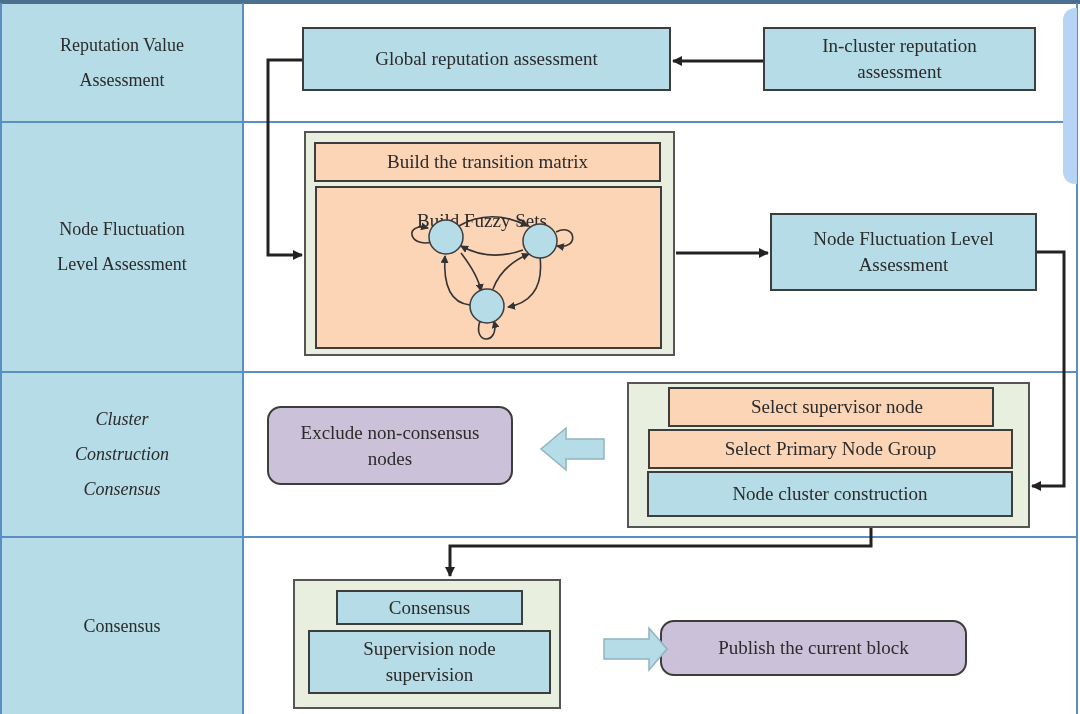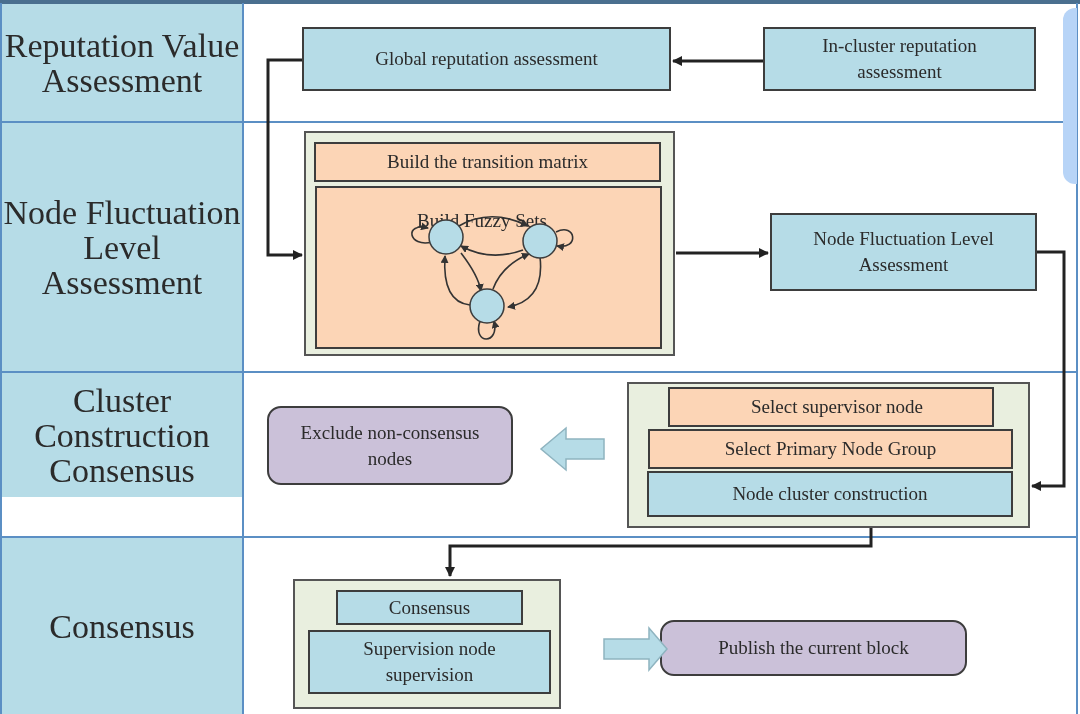--- a/index.html
+++ b/index.html
@@ -2,21 +2,21 @@
 <html><head>
 <meta charset="utf-8">
 <style>
   html, body { margin:0; padding:0; }
   body { width:1080px; height:714px; overflow:hidden; background:#ffffff; position:relative;
          font-family:"Liberation Serif","DejaVu Serif",serif; color:#2b2b2b; }
   .frame { position:absolute; left:0; top:0; width:1080px; height:714px; }
   .topline { position:absolute; left:0; top:0; width:1080px; height:4px; background:#4a6f8f; }
   .lane-label { position:absolute; left:2px; width:240px; background:#b6dce7;
                 display:flex; align-items:center; justify-content:center; text-align:center;
-                font-size:34px; line-height:35px; white-space:pre-line; }
+                font-size:18px; line-height:35px; white-space:pre-line; }
   .lane-rule { position:absolute; left:0; width:1078px; height:2px; background:#5b8fc4; }
   .lane-vrule { position:absolute; left:242px; top:3px; width:2px; height:711px; background:#5b8fc4; }
   .lane-left { position:absolute; left:0; top:3px; width:2px; height:711px; background:#5b8fc4; }
   .right-rule { position:absolute; left:1076px; top:3px; width:2px; height:711px; background:#5b8fc4; }
   .scroll-tab { position:absolute; left:1063px; top:8px; width:14px; height:176px;
                 background:#b7d4f7; border-radius:12px 0 0 12px; }
   .box { position:absolute; box-sizing:border-box; border:2px solid #3d3d3d;
          display:flex; align-items:center; justify-content:center; text-align:center;
          font-size:19px; line-height:26px; white-space:pre-line; }
   .blue { background:#b6dce7; }
@@ -29,21 +29,21 @@
 </head>
 <body>
 
 <div class="frame">
   <div class="topline"></div>
 
   <div class="lane-label" style="top:4px;height:117px;">Reputation Value
 Assessment</div>
   <div class="lane-label" style="top:123px;height:248px;">Node Fluctuation
 Level Assessment</div>
-  <div class="lane-label" style="top:373px;height:124px;">Cluster
+  <div class="lane-label" style="top:373px;height:163px;font-style:italic;">Cluster
 Construction
 Consensus</div>
   <div class="lane-label" style="top:538px;height:176px;">Consensus</div>
 
   <div class="lane-left"></div>
   <div class="lane-vrule"></div>
   <div class="right-rule"></div>
   <div class="lane-rule" style="top:121px;"></div>
   <div class="lane-rule" style="top:371px;"></div>
   <div class="lane-rule" style="top:536px;"></div>

